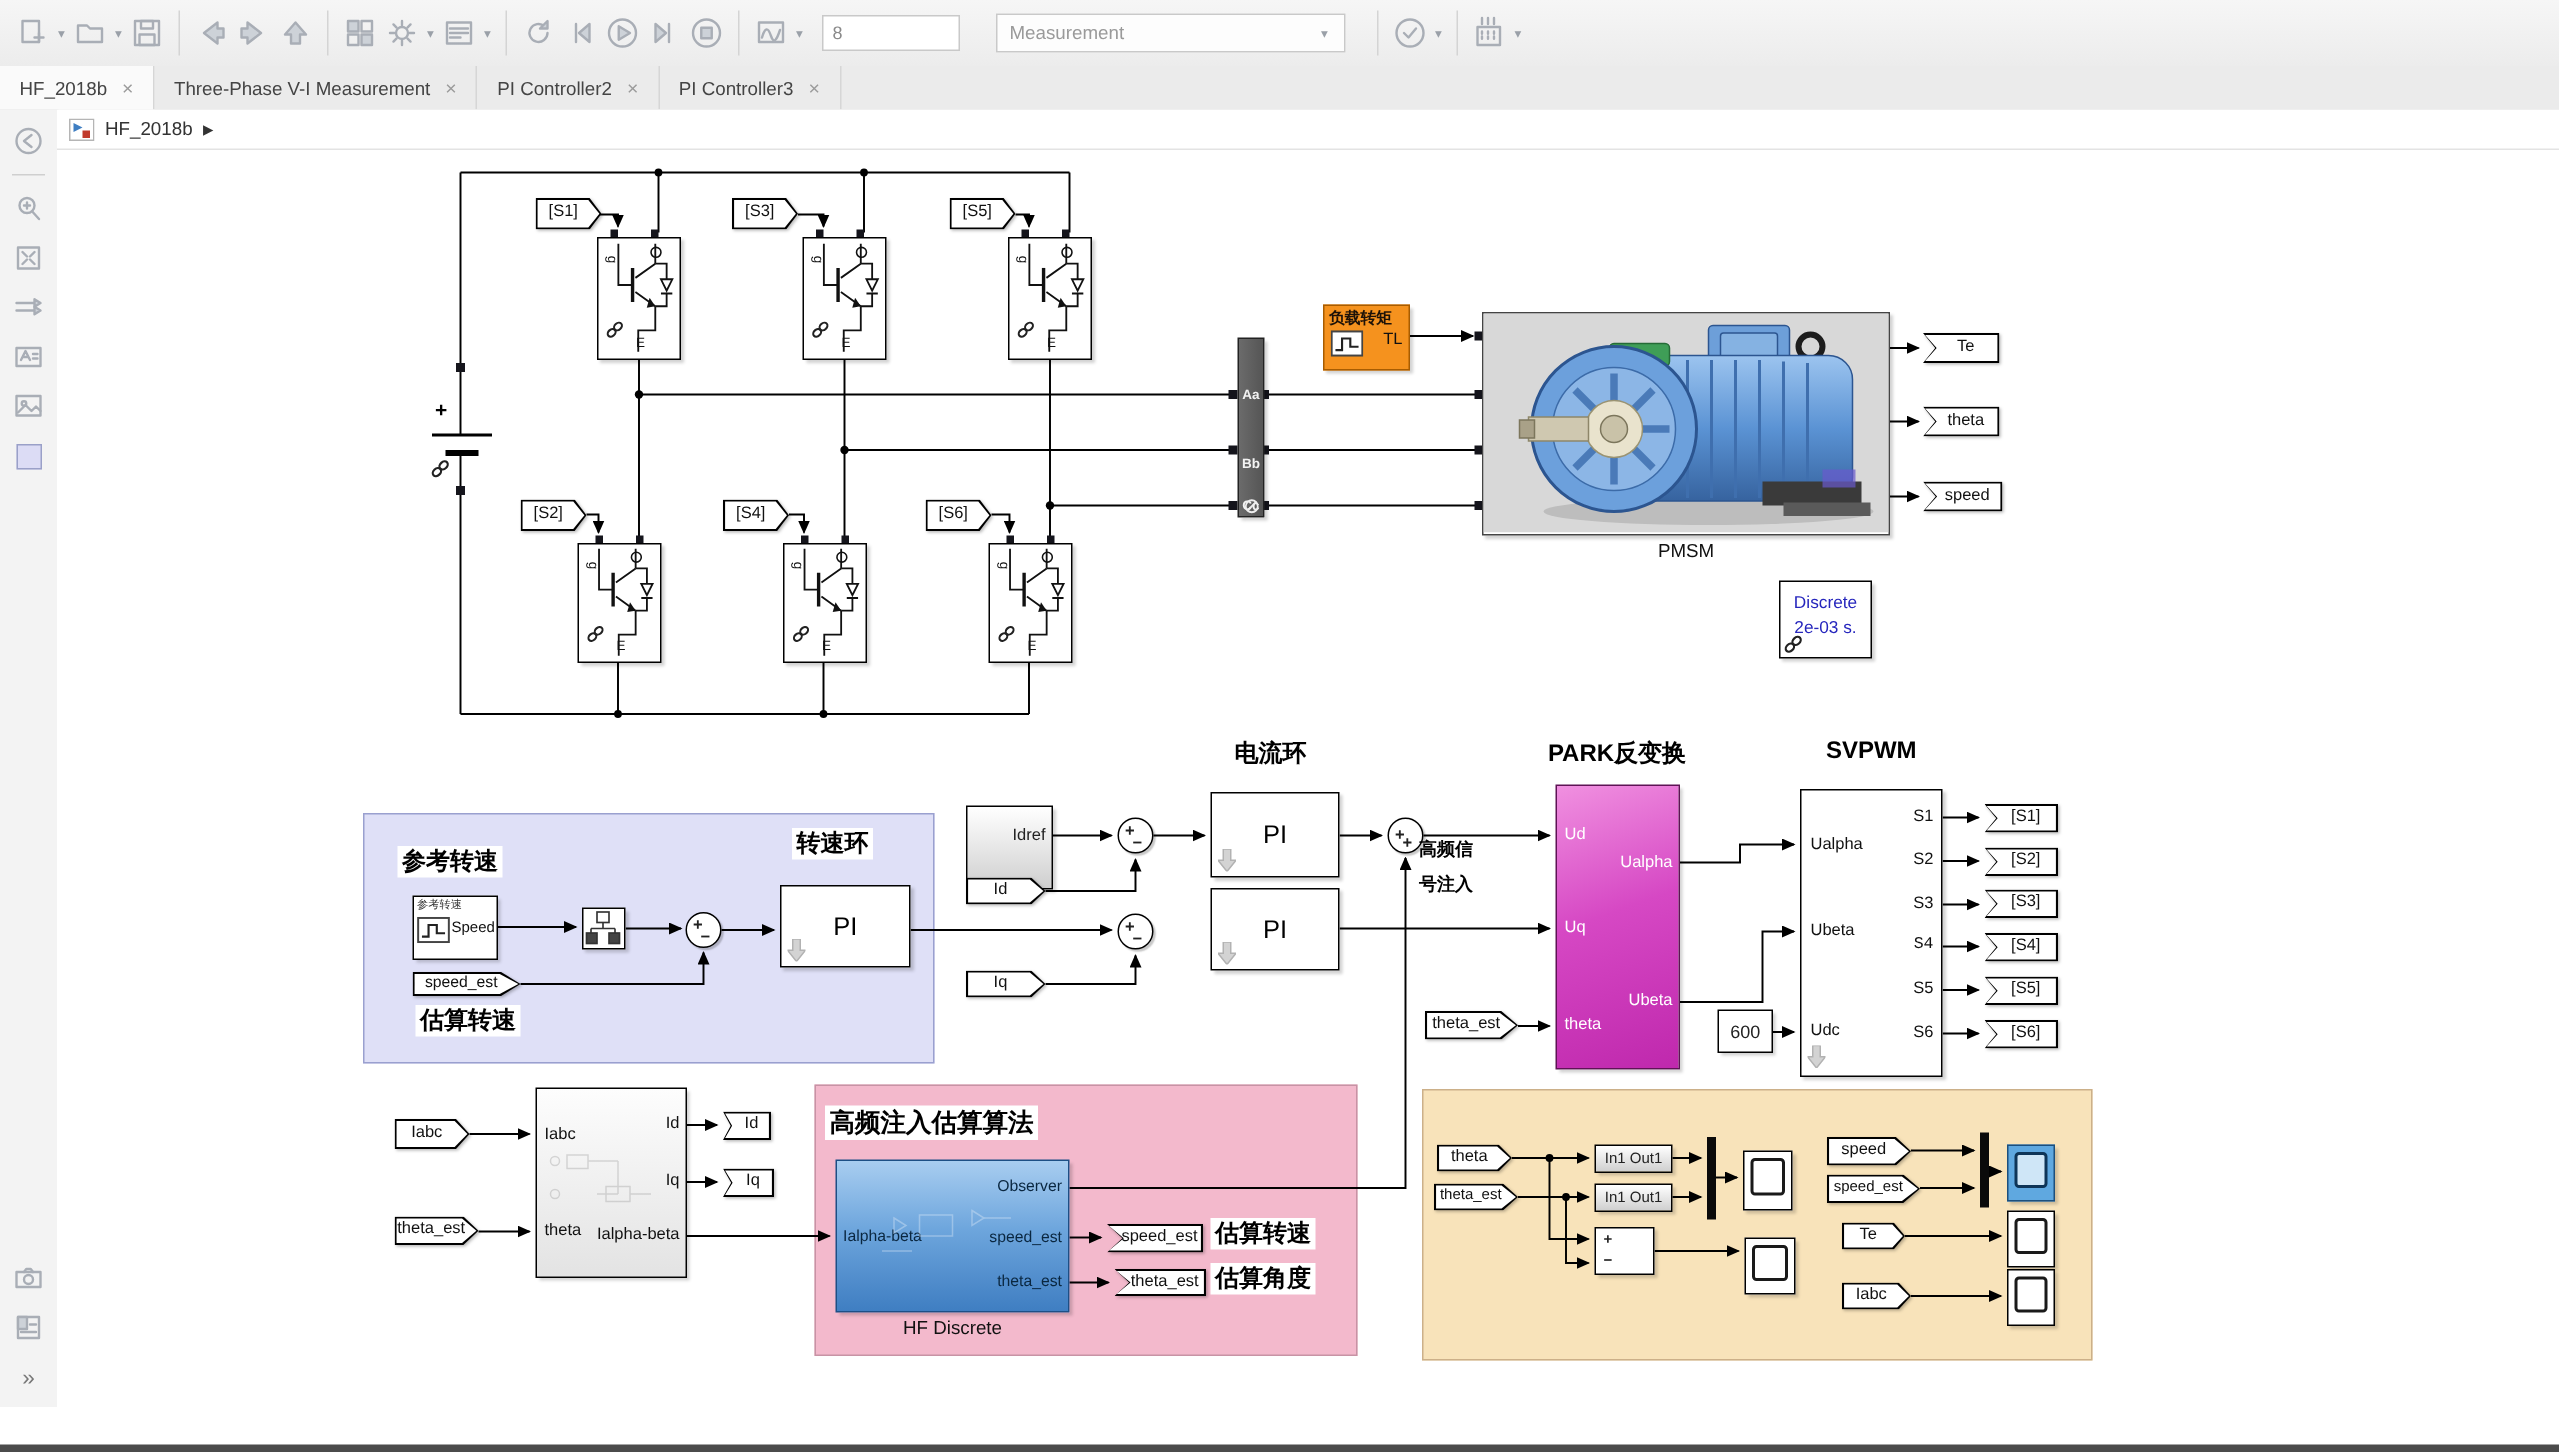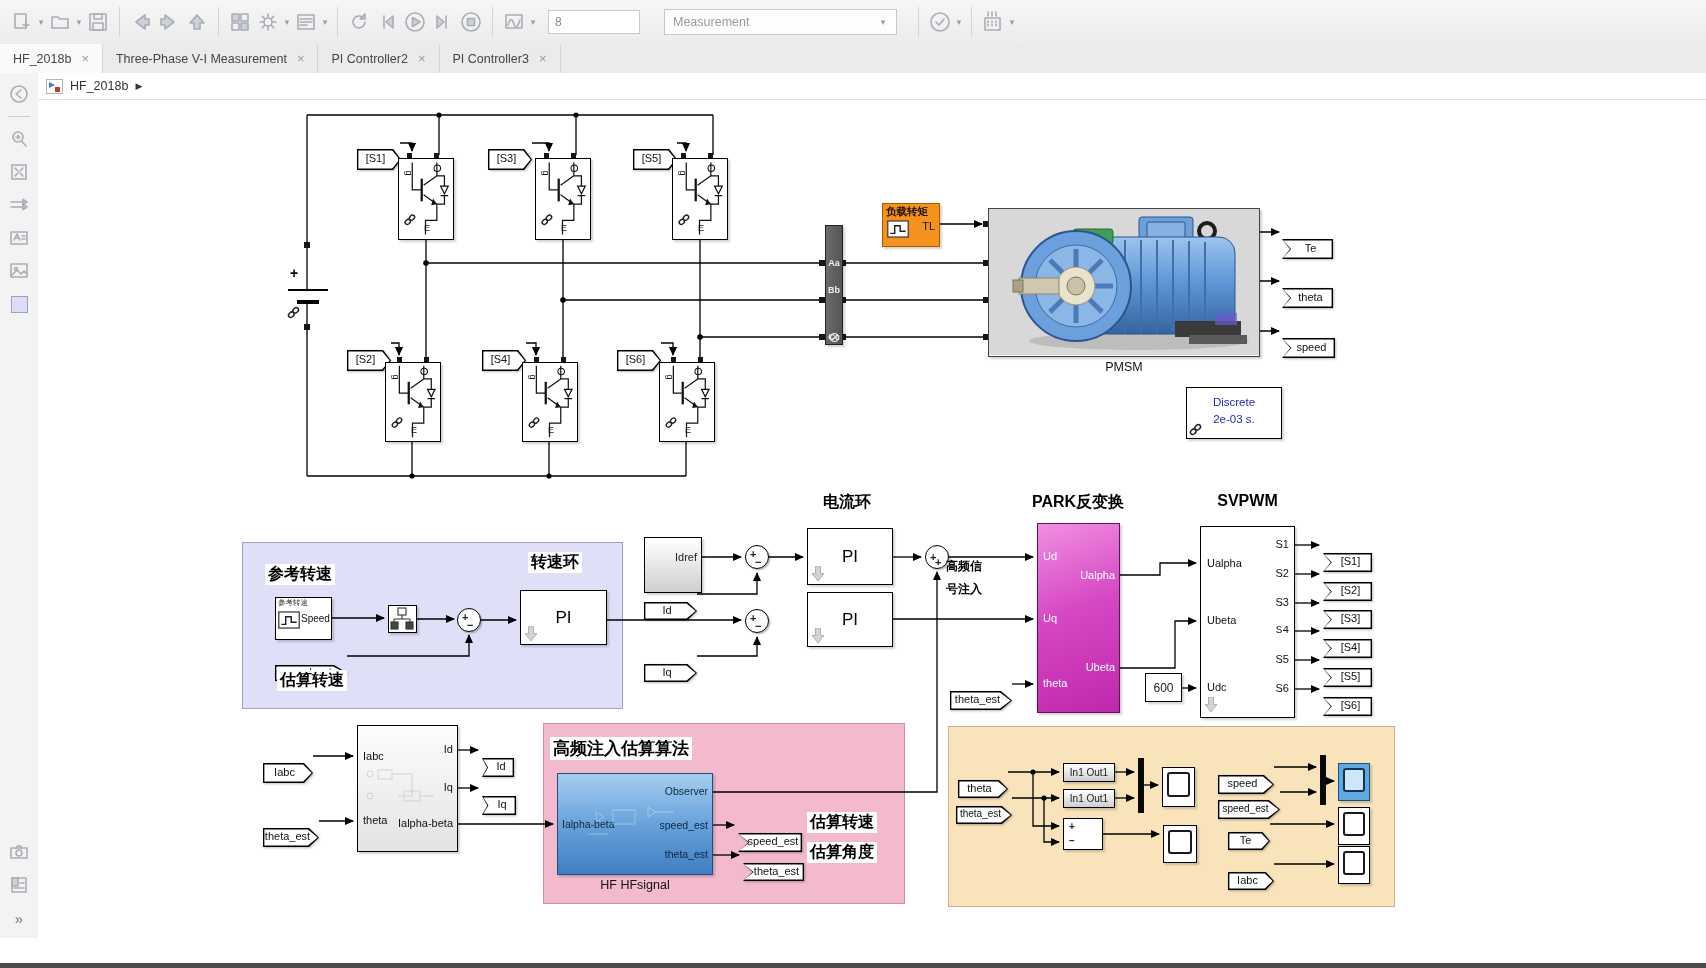--- a/index.html
+++ b/index.html
@@ -37,21 +37,21 @@
   
   .diagram{position:absolute;left:38px;top:100px;width:1668px;height:838px;background:#fff;overflow:hidden;}
   .wires{position:absolute;left:0;top:0;z-index:2;}
   .area{position:absolute;z-index:1;}
   .abs{position:absolute;}
   .blk{position:absolute;z-index:3;background:#fff;border:1.2px solid #000;box-shadow:2px 2px 2px rgba(0,0,0,.18);box-sizing:border-box;}
   .lbl{position:absolute;z-index:4;font-weight:700;color:#000;white-space:nowrap;}
   .wbg{background:#fff;padding:0 3px;}
   .cap{position:absolute;z-index:3;font-size:12.5px;color:#111;text-align:center;}
   
-  .tagF,.tagG{position:absolute;z-index:3;filter:drop-shadow(1.5px 1.5px 1px rgba(0,0,0,.28));margin-top:17px;}
+  .tagF,.tagG{position:absolute;z-index:3;filter:drop-shadow(1.5px 1.5px 1px rgba(0,0,0,.28));}
   .tg-o{position:absolute;inset:0;background:#000;}
   .tg-i{position:absolute;inset:1.4px;background:#fff;}
   .tagF .tg-o,.tagF .tg-i{clip-path:polygon(0 0,82% 0,100% 50%,82% 100%,0 100%);}
   .tagG .tg-o,.tagG .tg-i{clip-path:polygon(0 0,100% 0,100% 100%,0 100%,16% 50%);}
   .tg-l{position:relative;display:block;text-align:center;font-size:11px;color:#111;}
   .tagF .tg-l{padding-right:7px;}
   .tagG .tg-l{padding-left:6px;}
   
   .sum{position:absolute;z-index:3;width:24px;height:24px;box-sizing:border-box;border:1.4px solid #000;border-radius:50%;
        background:#fff;box-shadow:1.5px 1.5px 1px rgba(0,0,0,.22);font-size:11px;font-weight:700;}
@@ -519,21 +519,21 @@
         </svg><span class="gl">g</span><span class="el">E</span></div>
     <div class="blk igbt" style="left:484px;top:262px;width:56px;height:80px;"><svg width="53" height="77">
           <use href="#igbtsym" width="53" height="77"></use>
         </svg><span class="gl">g</span><span class="el">E</span></div>
     <div class="blk igbt" style="left:621px;top:262px;width:56px;height:80px;"><svg width="53" height="77">
           <use href="#igbtsym" width="53" height="77"></use>
         </svg><span class="gl">g</span><span class="el">E</span></div>
 
     <div class="blk busblk" style="left:787px;top:125px;width:18px;height:120px;">
       <span class="bp" style="top:32px;">Aa</span>
-      <span class="bp" style="top:59px;">Bb</span>
+      <span class="bp" style="top:78px;">Bb</span>
       <span class="bp" style="top:106px;">Cc</span>
       <svg style="position:absolute;left:3px;bottom:1px;" width="11" height="11">
           <circle cx="5.5" cy="5.5" r="4" stroke="#eee" fill="none" stroke-width="1.2"></circle>
           <line x1="2.5" y1="8.5" x2="8.5" y2="2.5" stroke="#eee" stroke-width="1.2"></line>
         </svg>
     </div>
 
     <div class="blk tl" style="left:844px;top:103px;width:58px;height:44px;">
       <span class="abs" style="left:3px;top:1px;font-size:10.5px;font-weight:700;color:#1d1208;">负载转矩</span>
       <svg class="abs" style="left:4px;top:16px;" width="22" height="22">
@@ -596,21 +596,21 @@
         <span class="tg-o"></span>
         <span class="tg-i"></span>
         <span class="tg-l">theta</span>
       </div>
     <div class="tagG" style="left:1244px;top:221px;width:53px;height:20px;line-height:18px;">
         <span class="tg-o"></span>
         <span class="tg-i"></span>
         <span class="tg-l">speed</span>
       </div>
 
-    <div class="blk discrete" style="left:1148px;top:287px;width:96px;height:52px;">
+    <div class="blk discrete" style="left:1148px;top:287px;width:62px;height:52px;">
       <div>Discrete</div>
       <div>2e-03 s.</div>
       <svg class="abs" style="left:2px;bottom:2px;" width="13" height="13">
           <use href="#chain" width="13" height="13"></use>
         </svg>
     </div>
 
     <div class="lbl wbg" style="left:227px;top:464px;font-size:16px;">参考转速</div>
     <div class="lbl wbg" style="left:490px;top:452px;font-size:16px;">转速环</div>
     <div class="blk" style="left:237px;top:497px;width:57px;height:43px;">
@@ -798,21 +798,21 @@
       <span class="ppn" style="right:4px;top:45px;">speed_est</span>
       <span class="ppn" style="right:4px;top:74px;">theta_est</span>
       <svg width="153" height="99" style="opacity:.4;">
           <g stroke="#dce9f7" fill="none">
             <path d="M38,38 l8,5 -8,5 z M90,33 l8,5 -8,5 z"></path>
             <rect x="55" y="36" width="22" height="14"></rect>
             <path d="M30,60 h20 M98,38 h18"></path>
           </g>
         </svg>
     </div>
-    <div class="cap" style="left:519px;top:778px;width:156px;">HF HFsignal</div>
+    <div class="cap" style="left:519px;top:778px;width:156px;">HF Discrete</div>
     <div class="tagG" style="left:700px;top:716px;width:64px;height:19px;line-height:17px;">
         <span class="tg-o"></span>
         <span class="tg-i"></span>
         <span class="tg-l">speed_est</span>
       </div>
     <div class="tagG" style="left:705px;top:746px;width:61px;height:18px;line-height:16px;">
         <span class="tg-o"></span>
         <span class="tg-i"></span>
         <span class="tg-l">theta_est</span>
       </div>

